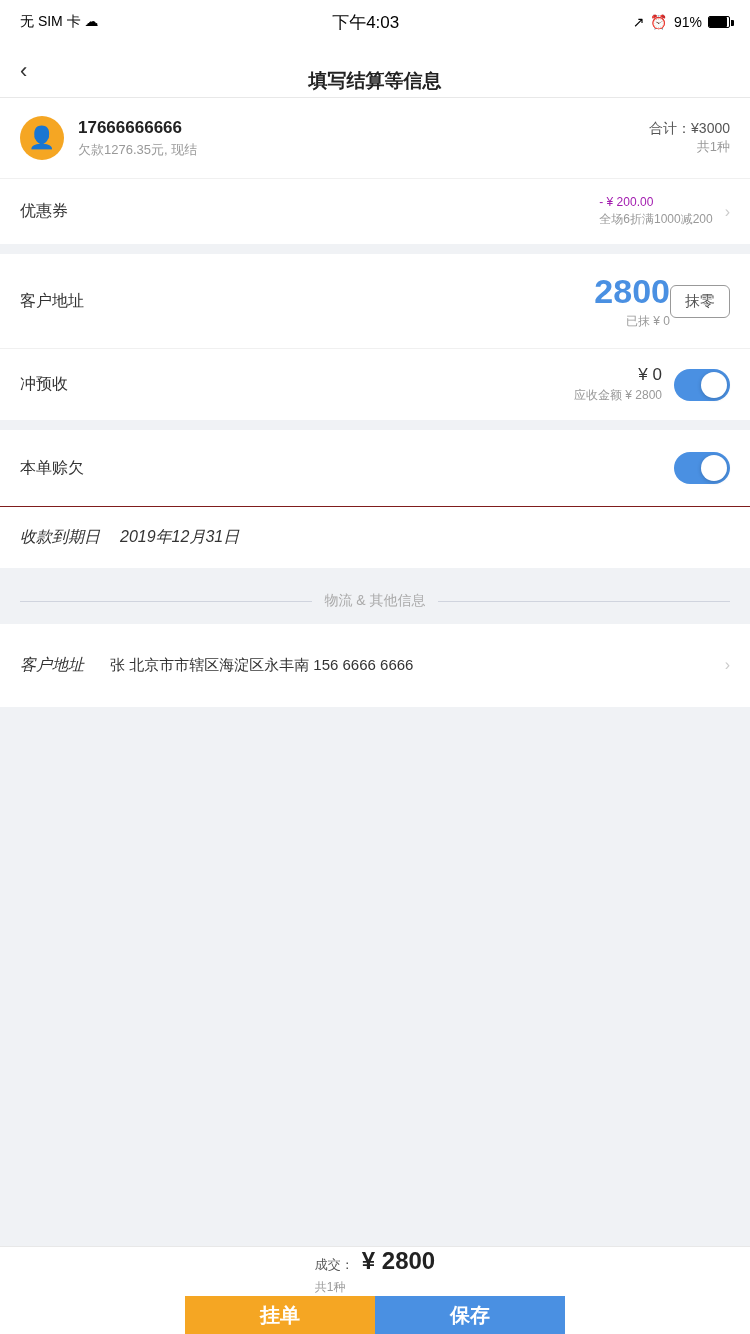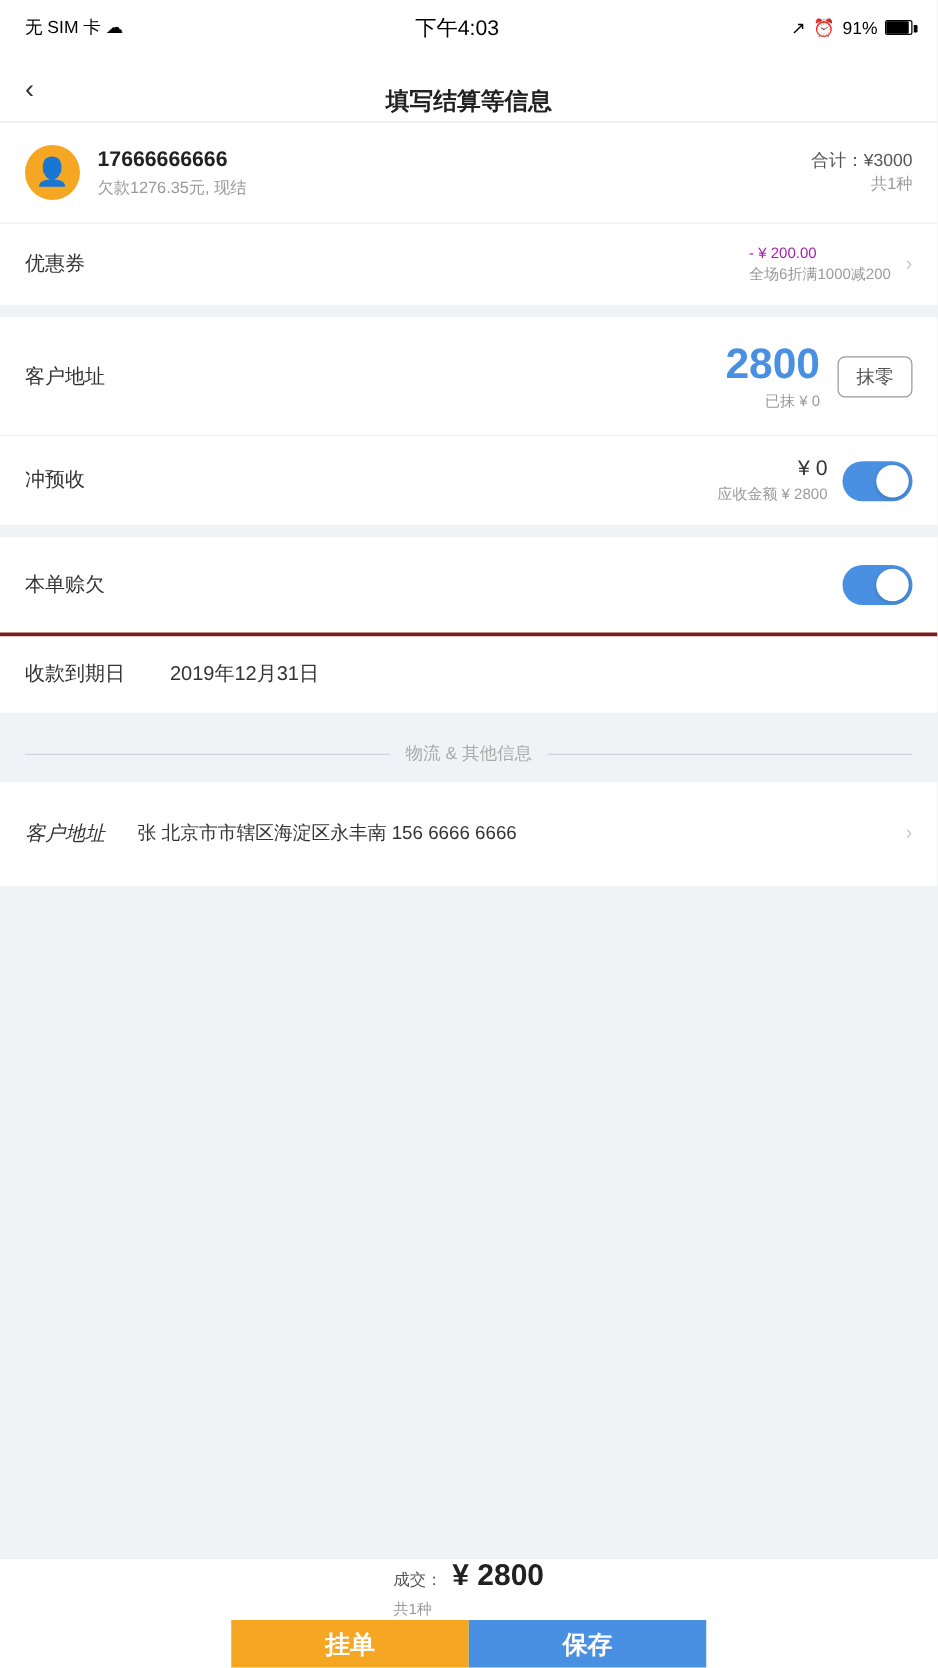--- a/index.html
+++ b/index.html
@@ -104,21 +104,21 @@
     
     .deal-row {
       background: #fff;
       padding: 18px 20px;
       display: flex;
       align-items: center;
       justify-content: space-between;
       border-bottom: 1px solid #f0f0f0;
     }
     .deal-label { font-size: 16px; color: #333; }
-    .deal-right { display: flex; align-items: center; gap: 14px; }
+    .deal-right { display: flex; align-items: center; }
     .deal-amount { font-size: 34px; font-weight: 700; color: #4a90e2; }
     .deal-sub { font-size: 12px; color: #999; text-align: right; margin-top: 2px; }
     .round-btn {
       border: 1.5px solid #999;
       border-radius: 6px;
       padding: 6px 14px;
       font-size: 15px;
       color: #555;
       background: #fff;
       cursor: pointer;
@@ -165,22 +165,23 @@
       justify-content: space-between;
     }
     .debt-label { font-size: 16px; color: #333; }
 
     
     .due-row {
       background: #fff;
       padding: 20px 20px;
       display: flex;
       align-items: center;
-      gap: 36px;
-      border-top: 3px solid #7f1d1d;
+      gap: 20px;
+      border-top: 1px solid #7f1d1d;
+      font-style: italic;
     }
     .due-label { font-size: 16px; color: #333; }
     .due-date { font-size: 16px; color: #333; }
 
     
     .logistics-sep {
       background: #f0f2f5;
       padding: 14px 20px;
       display: flex;
       align-items: center;

